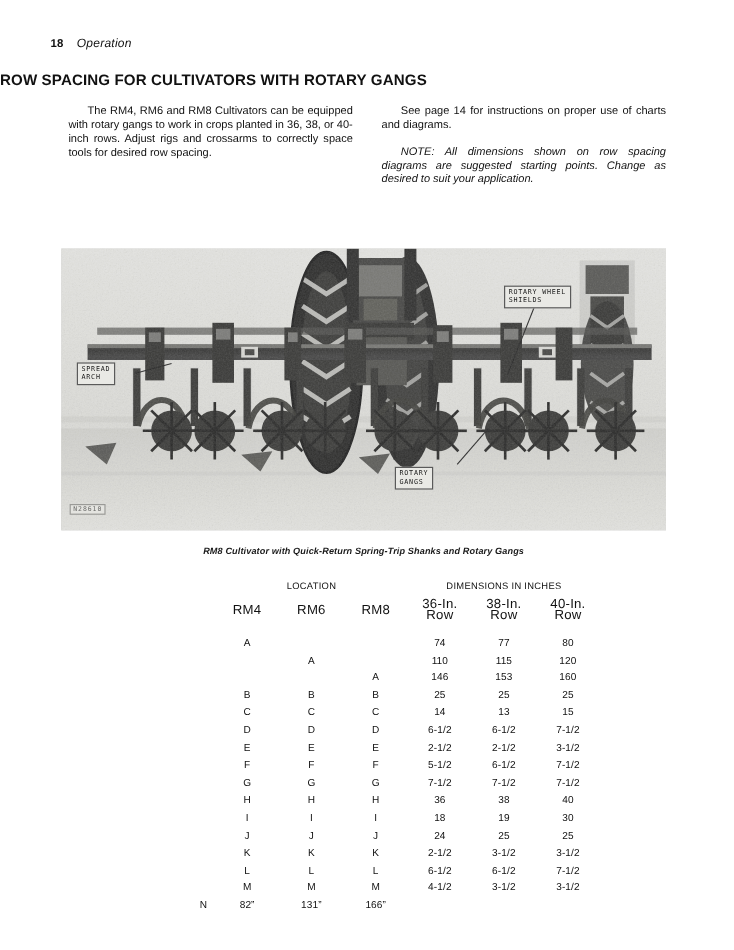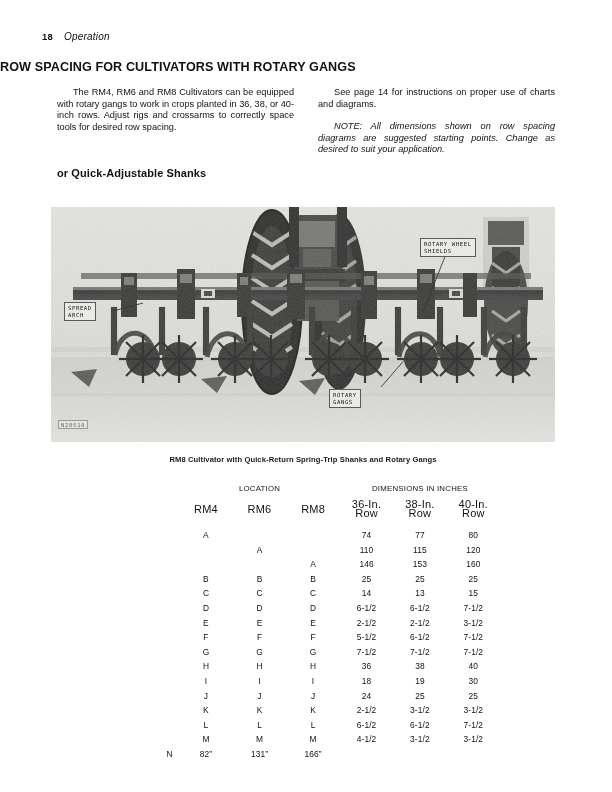--- a/index.html
+++ b/index.html
@@ -122,20 +122,21 @@
   }
 
   
   .photo-caption {
     position: absolute;
     left: 51px;
     top: 455px;
     width: 504px;
     text-align: center;
     font-size: 7.6px;
+    font-style: italic;
     font-weight: bold;
     letter-spacing: 0.1px;
     color: #1a1a1a;
   }
 
   
   .data-table {
     position: absolute;
     left: 160px;
     top: 480px;
@@ -191,21 +192,20 @@
   <div class="col">
     <p>The RM4, RM6 and RM8 Cultivators can be equipped with rotary gangs to work in crops planted in 36, 38, or 40-inch rows. Adjust rigs and crossarms to correctly space tools for desired row spacing.</p>
   </div>
   <div class="col">
     <p>See page 14 for instructions on proper use of charts and diagrams.</p>
     <p class="note">NOTE: All dimensions shown on row spacing diagrams are suggested starting points. Change as desired to suit your application.</p>
   </div>
 </div>
 
 <div class="sub-heading">
-  <div>or Quick-Adjustable Shanks</div>
 </div>
 
 <div class="photo">
   <svg width="504" height="235" viewBox="0 0 504 235">
     <defs>
       <filter id="grain">
         <feTurbulence type="fractalNoise" baseFrequency="0.85" numOctaves="4" seed="7"></feTurbulence>
         <feColorMatrix type="saturate" values="0"></feColorMatrix>
         <feComponentTransfer>
             <feFuncA type="linear" slope="0.30"></feFuncA>

